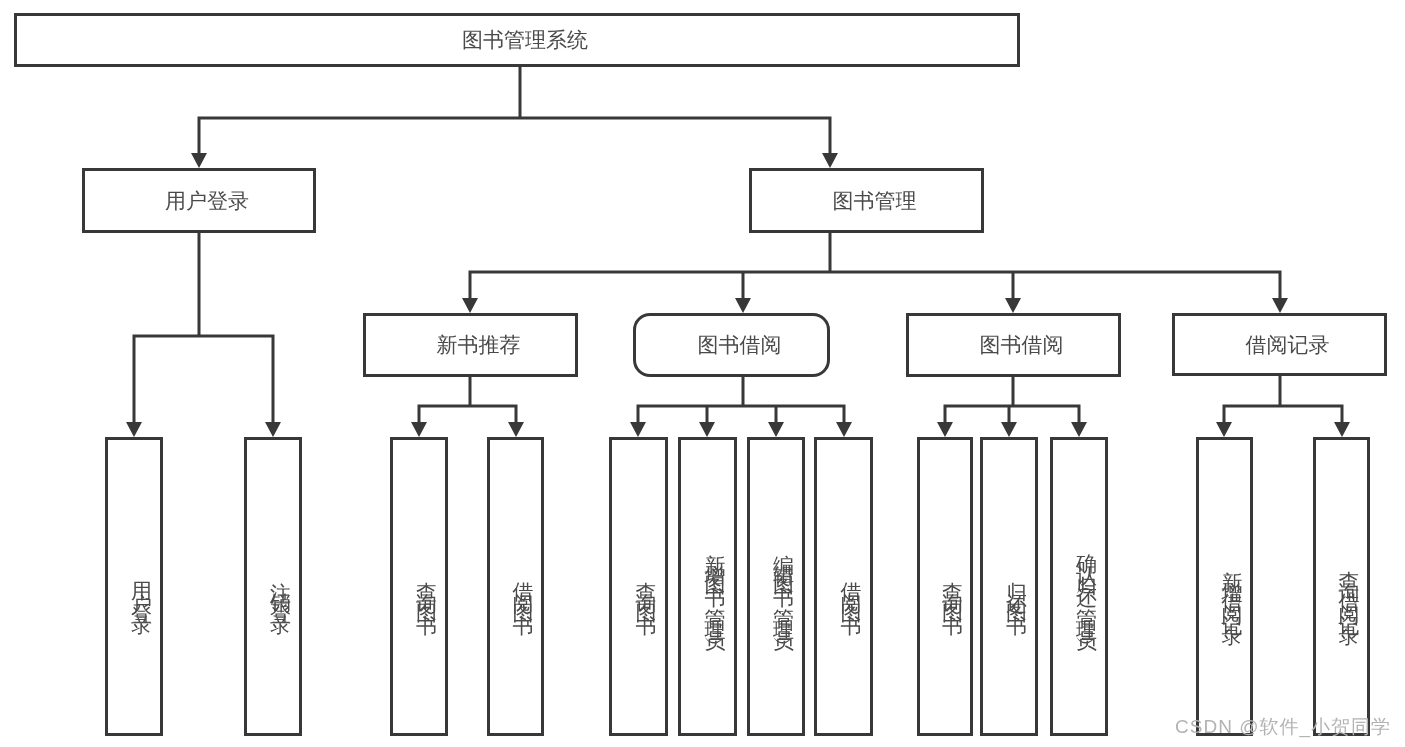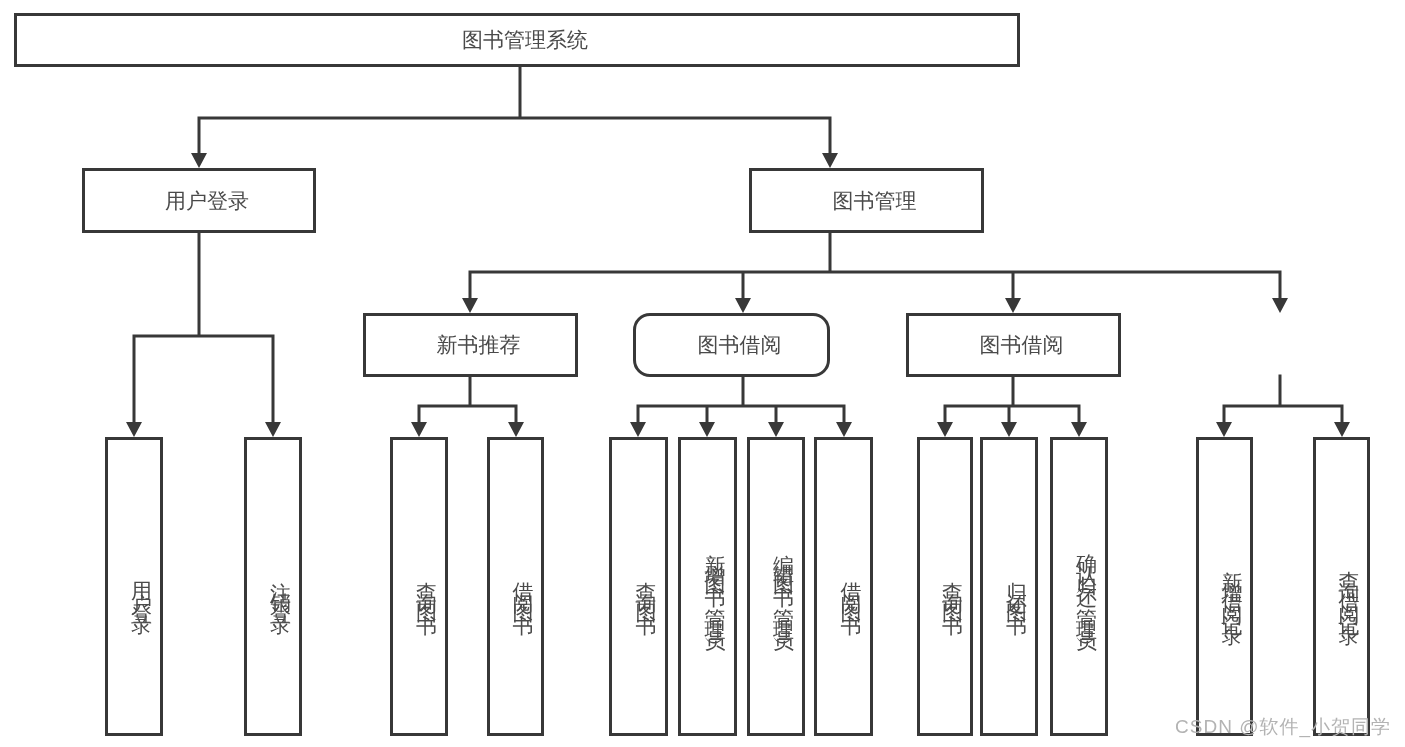--- a/index.html
+++ b/index.html
@@ -136,20 +136,23 @@
 
   <div class="box n-l3a">
     <span>新书推荐</span>
   </div>
   <div class="box n-l3b">
     <span>图书借阅</span>
   </div>
   <div class="box n-l3c">
     <span>图书借阅</span>
   </div>
+  <div class="box n-l3d">
+    <span>借阅记录</span>
+  </div>
 
   <div class="box v-box leaf g1a">
     <span>用户登录</span>
   </div>
   <div class="box v-box leaf g1b">
     <span>注销登录</span>
   </div>
 
   <div class="box v-box leaf g2a">
     <span>查询图书</span>

